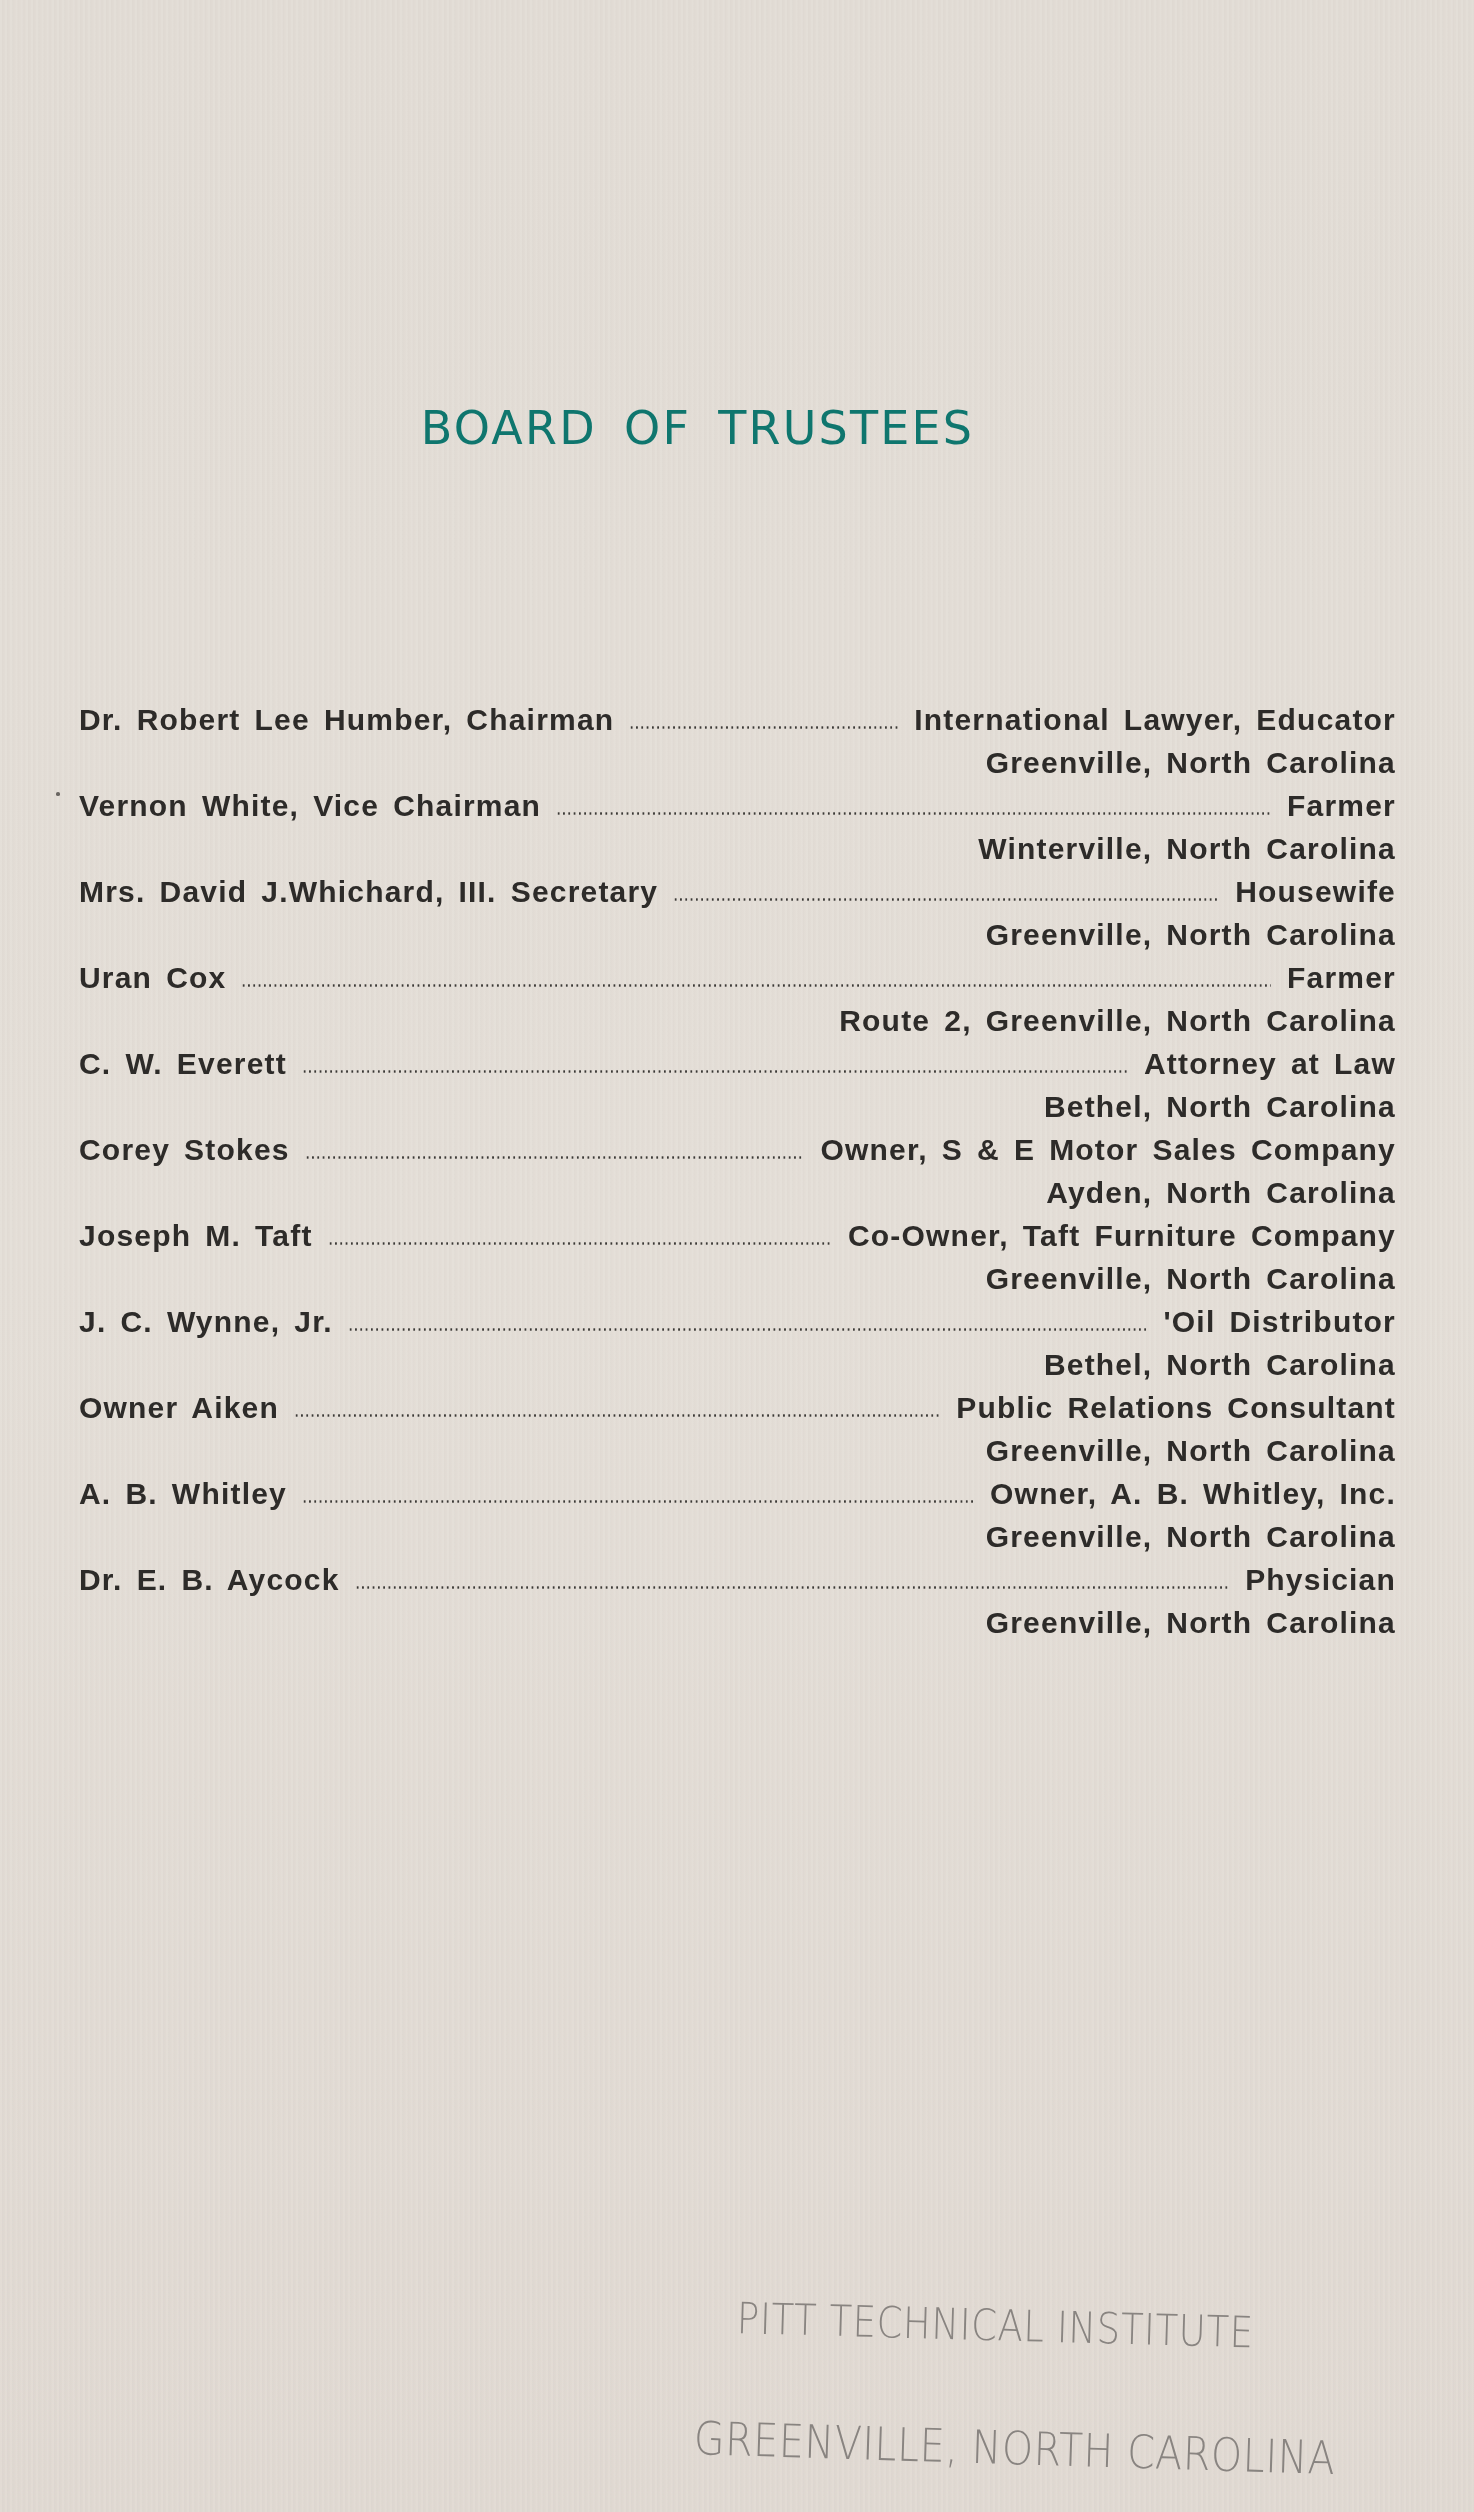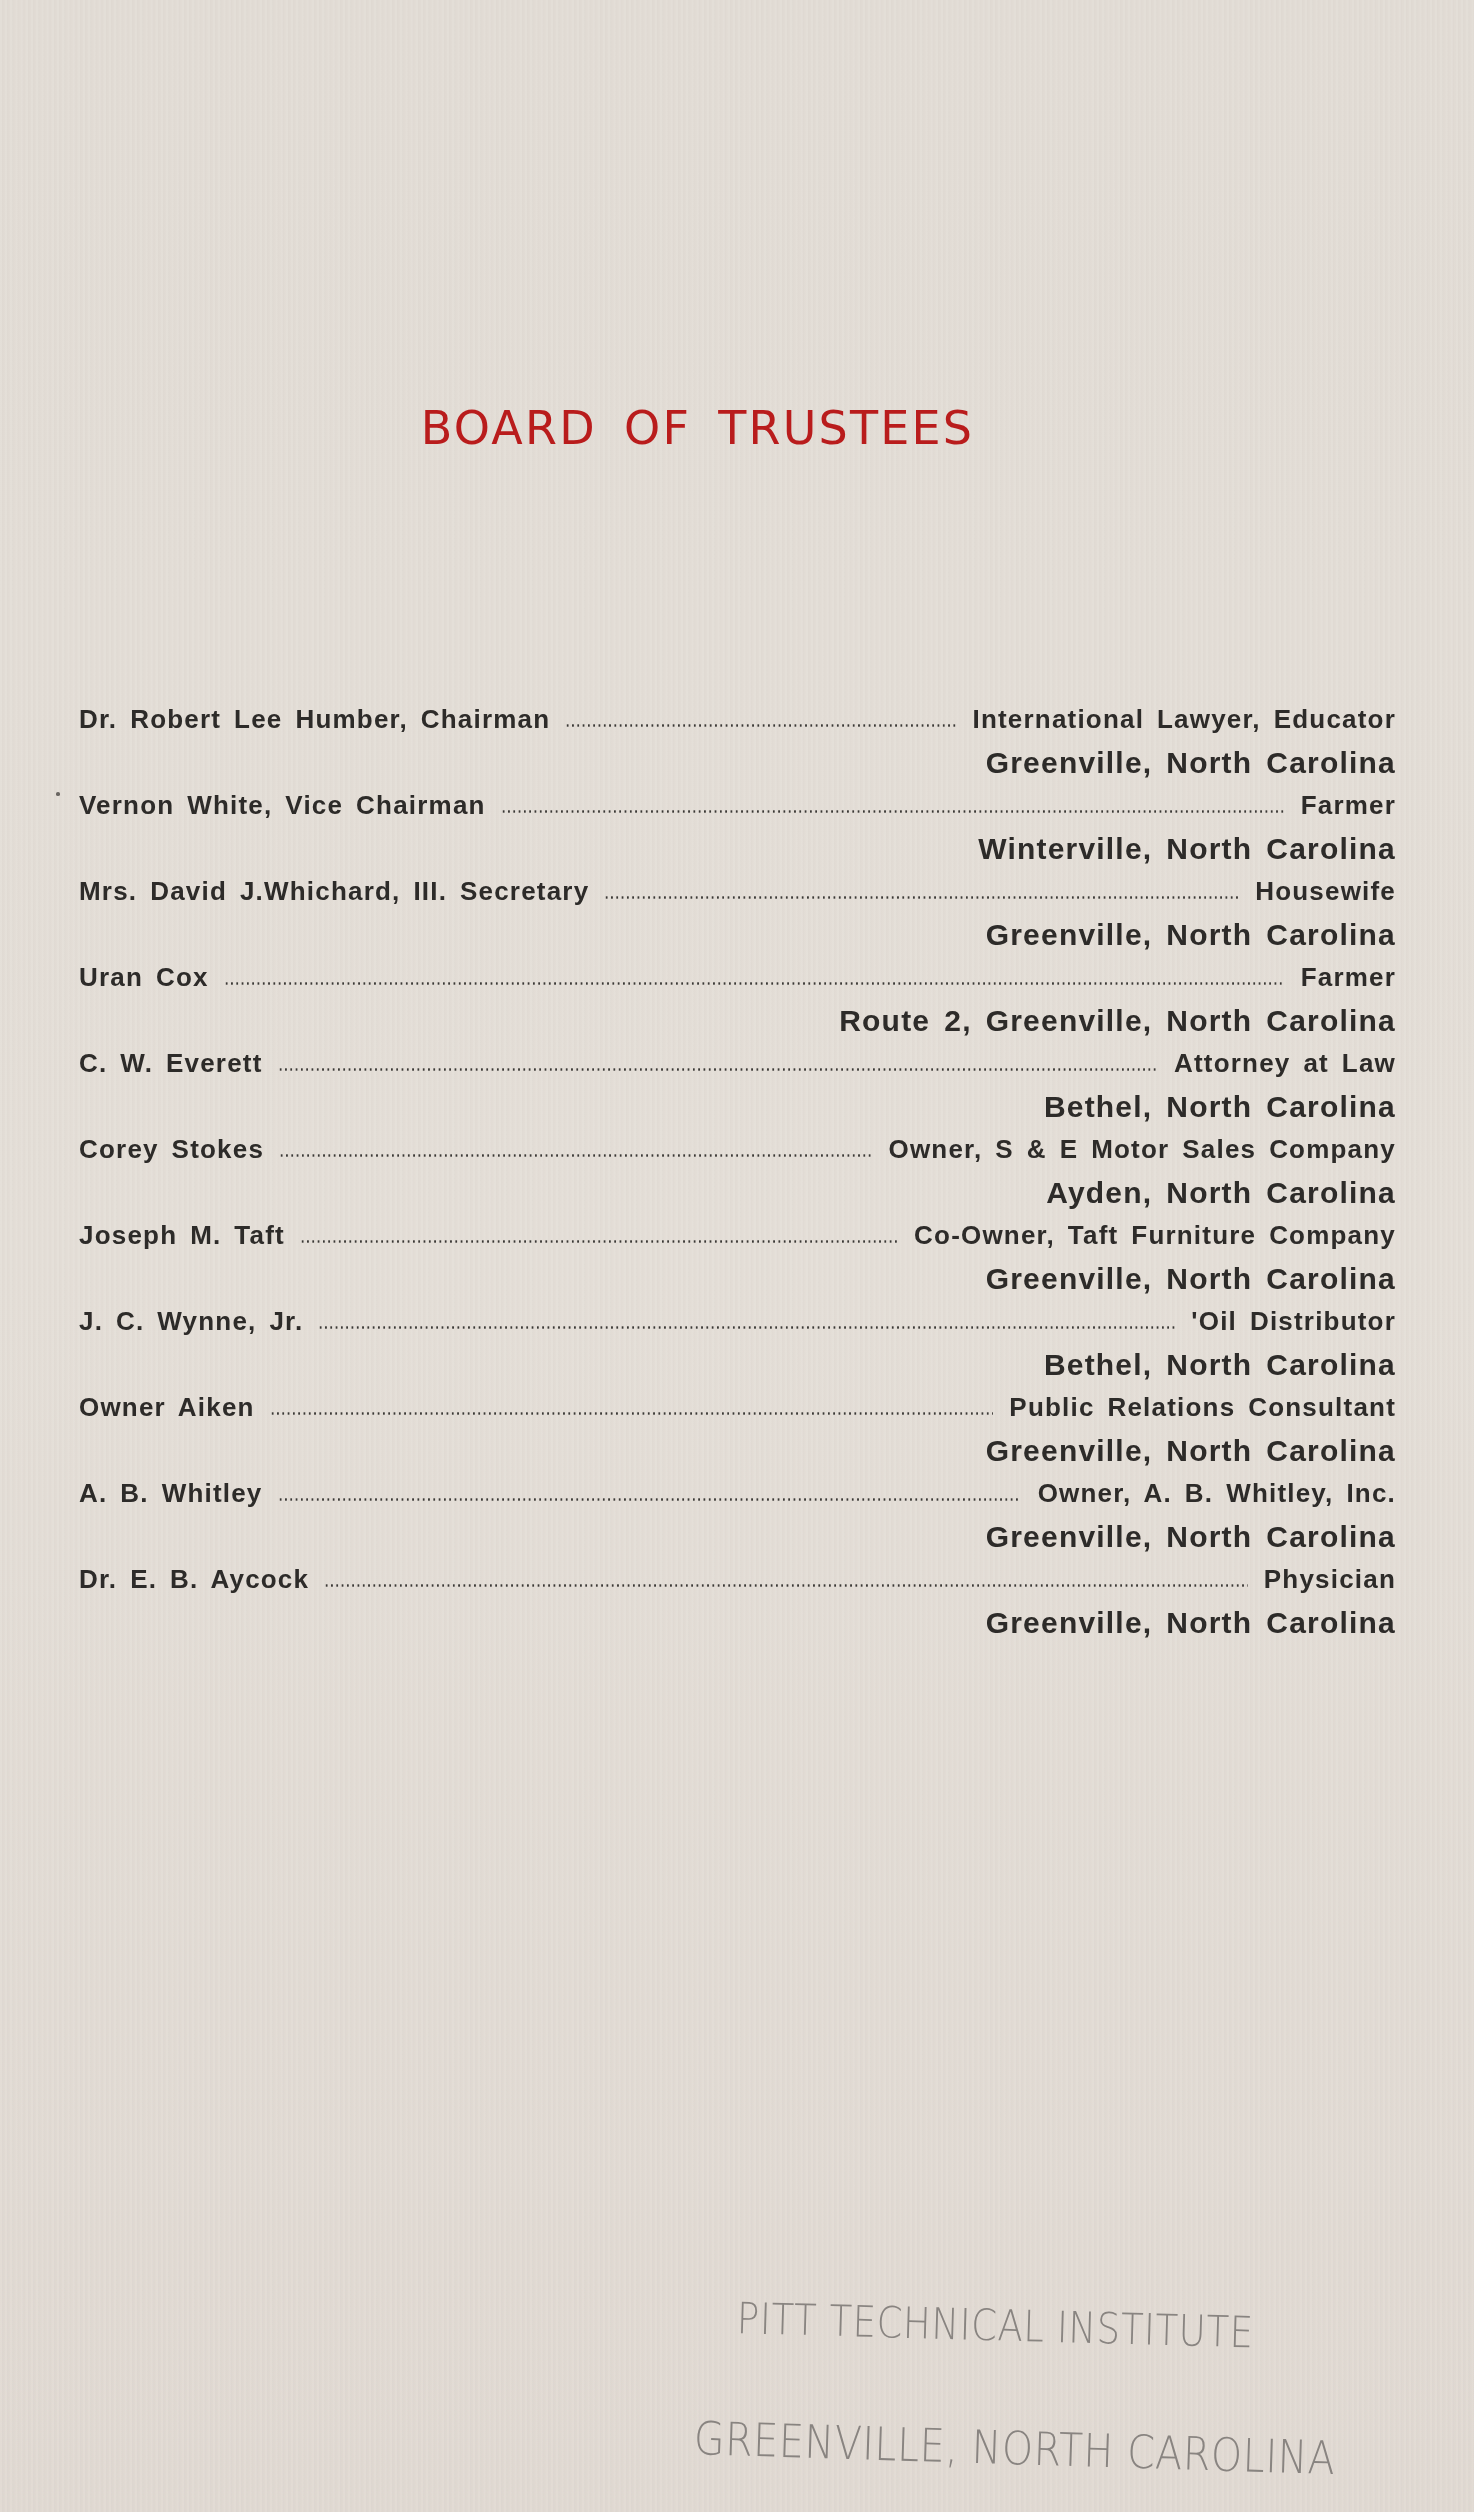--- a/index.html
+++ b/index.html
@@ -22,37 +22,37 @@
       position: absolute;
       left: 0;
       width: 1395px;
       top: 370px;
       text-align: center;
       font-family: "DejaVu Sans", sans-serif;
       font-size: 46px;
       font-weight: 400;
       letter-spacing: 2.2px;
       word-spacing: 10.4px;
-      color: #b91c1c;
+      color: #0f766e;
     }
     .roster {
       position: absolute;
       left: 79px;
       top: 698px;
       width: 1317px;
     }
     .entry {
       width: 100%;
     }
     .line {
       display: flex;
       align-items: baseline;
       height: 43px;
       line-height: 43px;
-      font-size: 26px;
+      font-size: 30px;
       font-weight: 700;
       letter-spacing: 1.2px;
       word-spacing: 4.5px;
       color: #2d2b29;
       white-space: nowrap;
     }
     .name {
       flex: 0 0 auto;
     }
     .leader {

